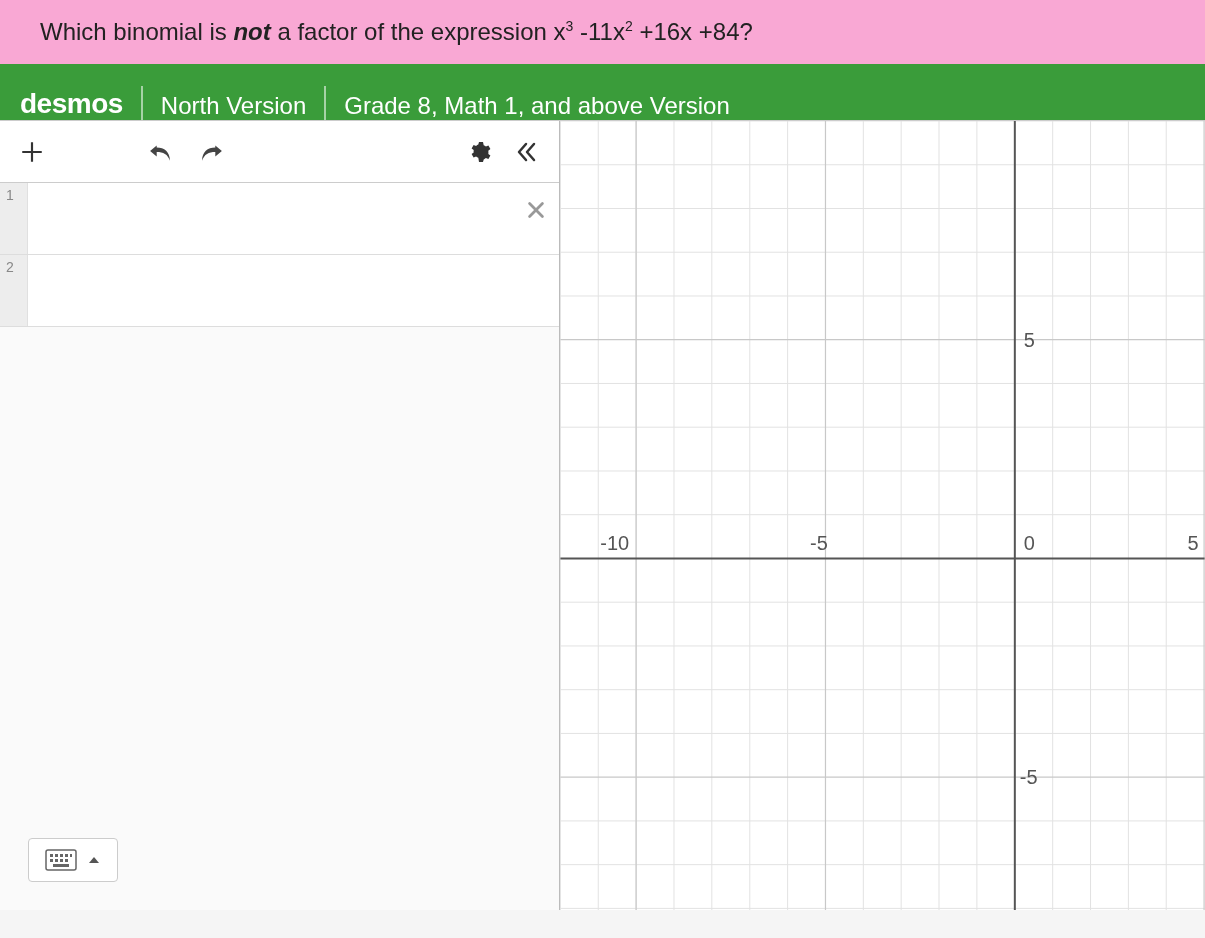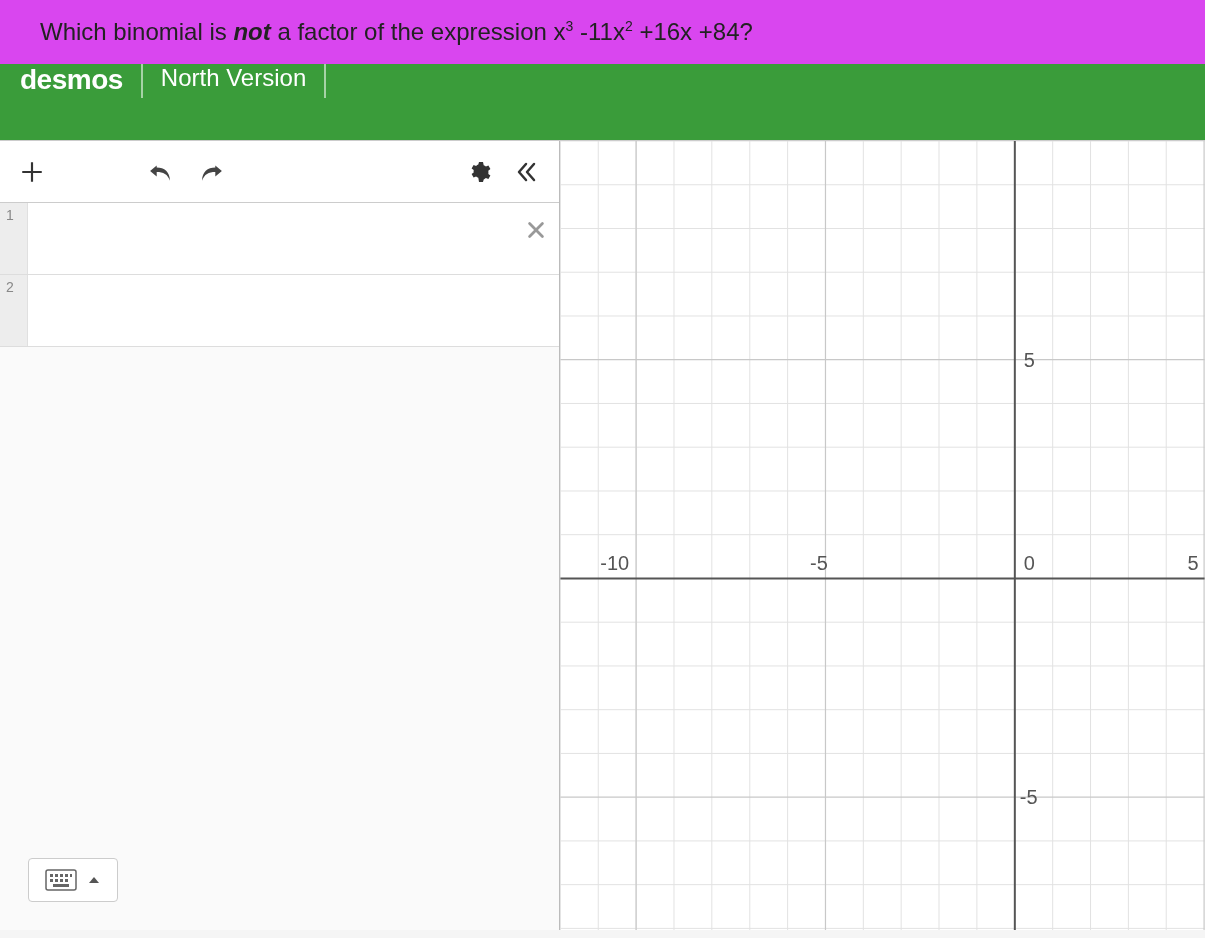--- a/index.html
+++ b/index.html
@@ -7,31 +7,31 @@
       font-family: Arial, Helvetica, sans-serif;
       background: #f5f5f5;
       width: 1205px;
       height: 938px;
       overflow: hidden;
     }
     .question-bar {
       padding: 18px 40px;
       font-size: 24px;
       color: #222;
-      background: #d946ef;
+      background: #f9a8d4;
     }
     .question-bar em { font-style: italic; font-weight: bold; }
     .question-bar sup { font-size: 14px; vertical-align: super; }
     .green-header {
       background: #3a9c3a;
       color: #fff;
       display: flex;
-      align-items: flex-start;
+      align-items: flex-end;
       padding: 0 20px;
-      height: 76px;
+      height: 56px;
       font-size: 24px;
     }
     .brand {
       font-weight: bold;
       font-size: 28px;
       letter-spacing: -0.5px;
     }
     .vsep {
       width: 2px;
       height: 34px;
@@ -131,20 +131,21 @@
 
 <div class="question-bar">
   <span>Which binomial is </span><em>not</em><span> a factor of the expression  x</span><sup>3</sup><span> -11x</span><sup>2</sup><span> +16x +84?</span>
 </div>
 
 <div class="green-header">
   <span class="brand">desmos</span>
   <div class="vsep"></div>
   <span>North Version</span>
   <div class="vsep"></div>
+  <span>Grade 8, Math 1, and above Version</span>
 </div>
 
 <div class="main">
   <div class="panel">
     <div class="toolbar">
       <div class="tool-btn">
         <svg width="26" height="26" viewBox="0 0 24 24">
             <path d="M11 3h2v8h8v2h-8v8h-2v-8H3v-2h8z" fill="#333"></path>
           </svg>
       </div>

